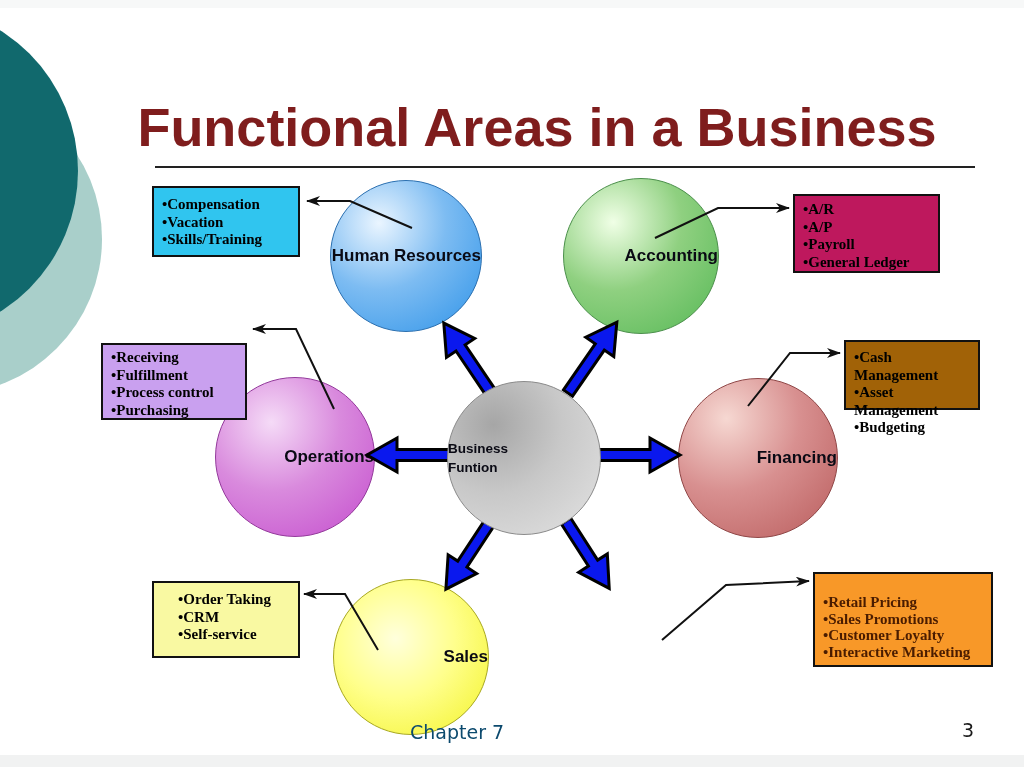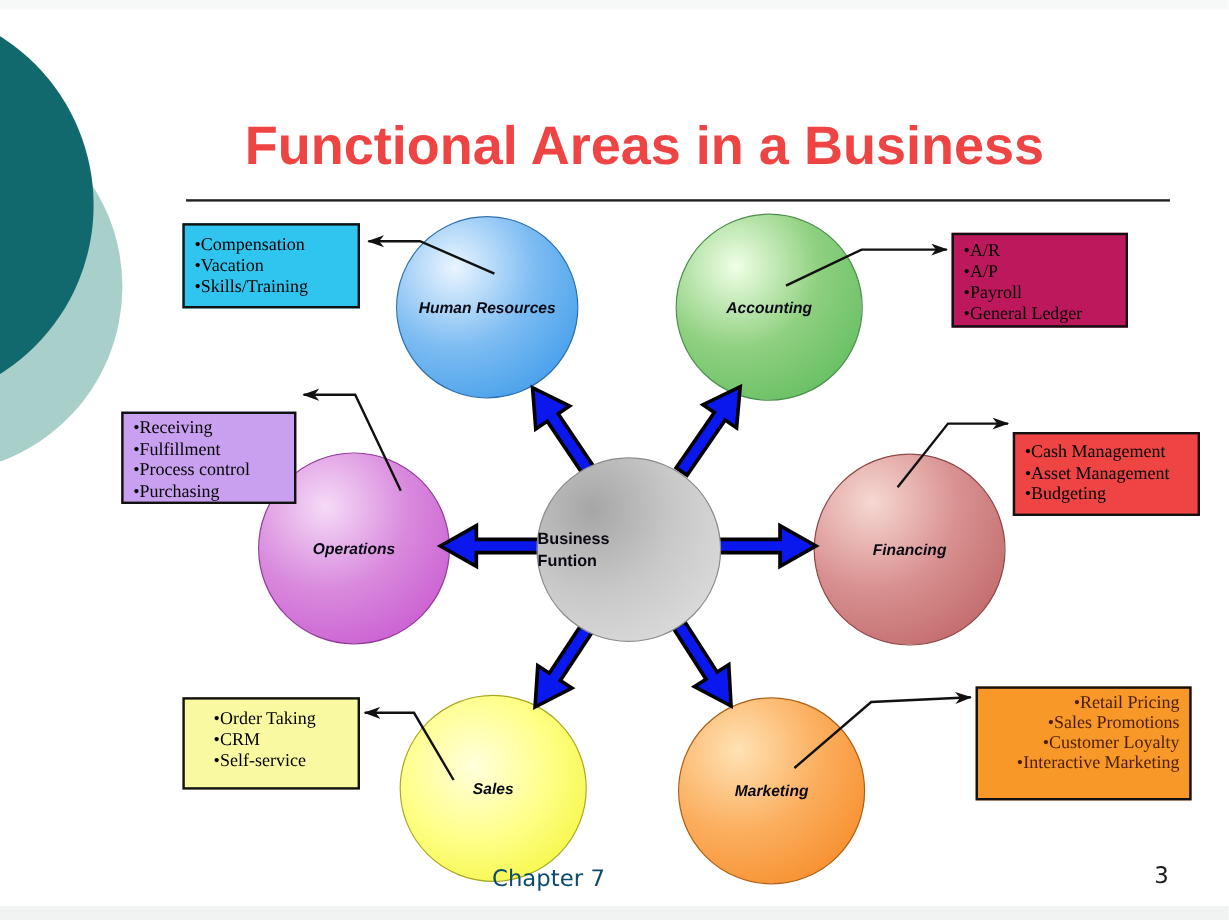--- a/index.html
+++ b/index.html
@@ -10,29 +10,29 @@
   }
   .band-top   { position:absolute; left:0; top:0;    width:1024px; height:8px;  background:#f7f8f8; z-index:0; }
   .band-bottom{ position:absolute; left:0; top:755px;width:1024px; height:12px; background:#f1f2f2; z-index:0; }
 
   
   .decor-light { position:absolute; left:-208px; top:84px; width:310px; height:310px; border-radius:50%; background:#a9cfca; z-index:0; }
   .decor-dark  { position:absolute; left:-254px; top:5px;  width:332px; height:332px; border-radius:50%; background:#11696d; z-index:0; }
 
   .title {
     position:absolute; left:60px; right:10px; top:96px; text-align:center;
-    font-size:45px; font-weight:bold; letter-spacing:0; color:#ef4444; z-index:5;
+    font-size:54px; font-weight:bold; letter-spacing:0; color:#7f1d1d; z-index:5;
   }
   .title-rule { position:absolute; left:155px; width:820px; top:166px; height:0; border-top:2px solid #222; z-index:5; }
 
   
   .node { position:absolute; border-radius:50%; z-index:1; }
   .node-label {
     position:absolute; left:0; width:100%; top:50%; transform:translateY(-50%);
-    text-align:center; font-size:13px; font-weight:bold; color:#0a0a14;font-style:italic;
+    text-align:right; font-size:17px; font-weight:bold; color:#0a0a14;
   }
   .c-hr    { left:330px; top:180px; width:150px; height:150px;
              background:radial-gradient(circle at 32% 28%, #eaf5ff 0%, #7dbcf2 45%, #2e93e8 100%); border:1px solid #2a6fb0; }
   .c-acct  { left:563px; top:178px; width:154px; height:154px;
              background:radial-gradient(circle at 32% 28%, #f0ffe6 0%, #8fd080 45%, #55b855 100%); border:1px solid #4a8f4a; }
   .c-ops   { left:215px; top:377px; width:158px; height:158px;
              background:radial-gradient(circle at 35% 28%, #f5dbf7 0%, #d98add 45%, #c44ccd 100%); border:1px solid #93399b; }
   .c-fin   { left:678px; top:378px; width:158px; height:158px;
              background:radial-gradient(circle at 30% 25%, #f6d8d2 0%, #d89090 45%, #b95c5c 100%); border:1px solid #8f4646; }
   .c-sales { left:333px; top:579px; width:154px; height:154px;
@@ -44,29 +44,29 @@
   .center-label { position:absolute; left:0; width:100%; top:50%; transform:translateY(-50%);
              text-align:left; font-size:13.5px; font-weight:bold; line-height:19px; color:#0a0a14; }
 
   
   .diagram-svg { position:absolute; left:0; top:0; width:1024px; height:767px; z-index:2; pointer-events:none; }
 
   
   .callout {
     position:absolute; box-sizing:border-box; border:2px solid #111;
     font-family:"Liberation Serif", serif; font-size:15px; line-height:17.5px;
-    padding:6px 8px; color:#000; z-index:4;
+    padding:6px 8px; color:#000; z-index:4;font-weight:bold;
   }
   .bullet::before { content:"\2022"; }
   .box-hr    { left:152px; top:186px; width:148px; height:71px; background:#30c5ef; padding-top:8px; }
   .box-acct  { left:793px; top:194px; width:147px; height:79px; background:#be185d; padding-top:5px; }
   .box-ops   { left:101px; top:313px; width:146px; height:77px; background:#c9a0ef; padding-top:4px;margin-top:30px; }
-  .box-fin   { left:844px; top:340px; width:156px; height:70px; background:#ef4444; padding-top:7px;margin-top:20px; }
+  .box-fin   { left:844px; top:340px; width:136px; height:70px; background:#a16207; padding-top:7px; }
   .box-sales { left:152px; top:581px; width:148px; height:77px; background:#f9f9a2; padding-top:8px;padding-left:24px; }
-  .box-mkt   { left:813px; top:572px; width:180px; height:95px; background:#f89828; color:#4a1c00; line-height:16.6px; padding-top:4px;text-align:right; }
+  .box-mkt   { left:813px; top:572px; width:180px; height:95px; background:#f89828; color:#4a1c00; line-height:16.6px; padding-top:20px; }
 
   .footer-chapter { position:absolute; left:410px; width:150px; top:721px; text-align:left;
                     font-family:"DejaVu Sans", sans-serif; font-size:19px; color:#0c4a6e; z-index:5; }
   .footer-page    { position:absolute; left:950px; width:36px; top:719px; text-align:center;
                     font-family:"DejaVu Sans", sans-serif; font-size:19px; color:#1a1a1a; z-index:5; }
 </style>
 </head>
 <body>
 
 <div class="slide">
@@ -87,23 +87,20 @@
     <div class="node-label">Accounting</div>
   </div>
   <div class="node c-ops">
     <div class="node-label">Operations</div>
   </div>
   <div class="node c-fin">
     <div class="node-label">Financing</div>
   </div>
   <div class="node c-sales">
     <div class="node-label">Sales</div>
-  </div>
-  <div class="node c-mkt">
-    <div class="node-label">Marketing</div>
   </div>
 
   <svg class="diagram-svg" viewBox="0 0 1024 767">
     <defs>
       <marker id="ah" markerWidth="15" markerHeight="11" refX="13" refY="5" orient="auto" markerUnits="userSpaceOnUse">
         <path d="M0,0 L14,5 L0,10 L4,5 Z" fill="#111111"></path>
       </marker>
     </defs>
 
     <path stroke="#000" stroke-width="3" transform="translate(595,455)" d="M0,-5.5 L55,-5.5 L55,-17 L85,0 L55,17 L55,5.5 L0,5.5 Z" fill="#0a18ee"></path>

